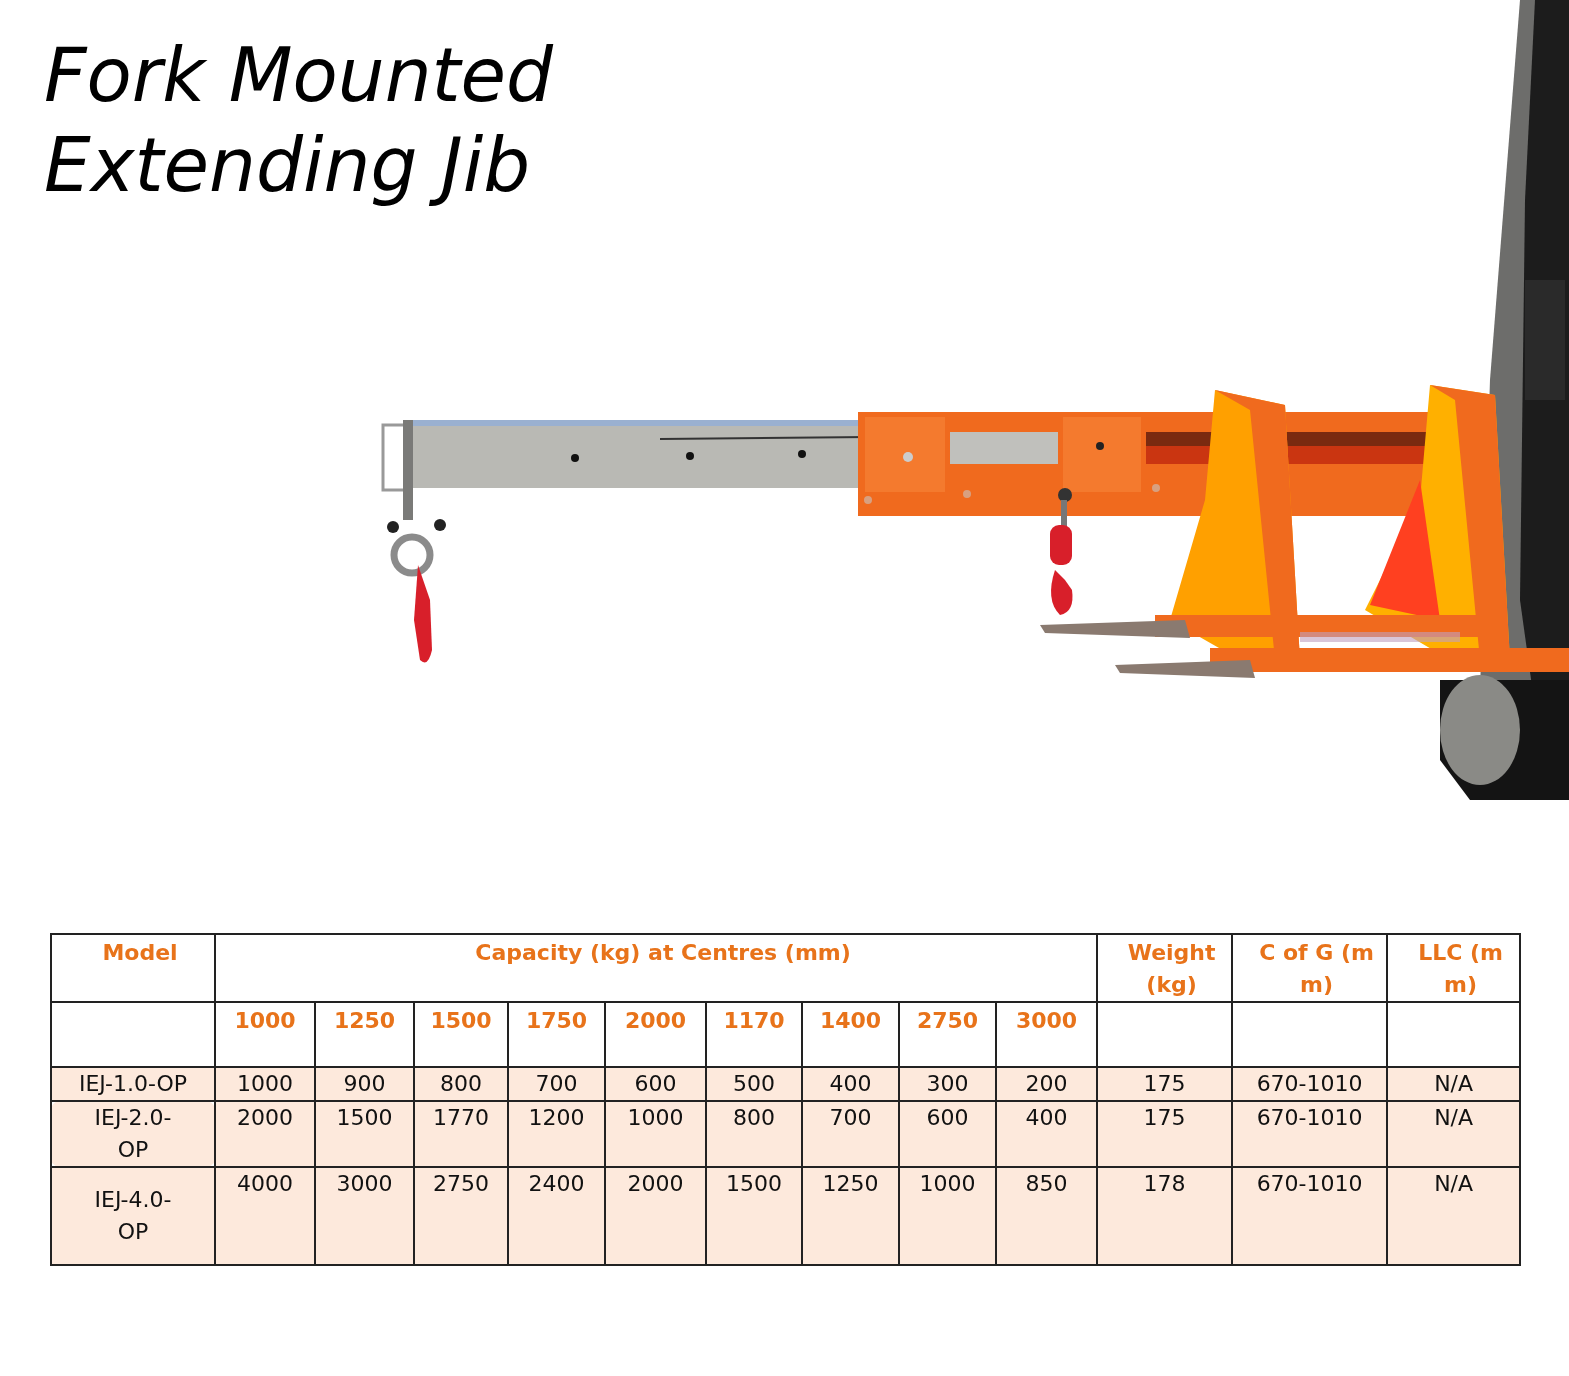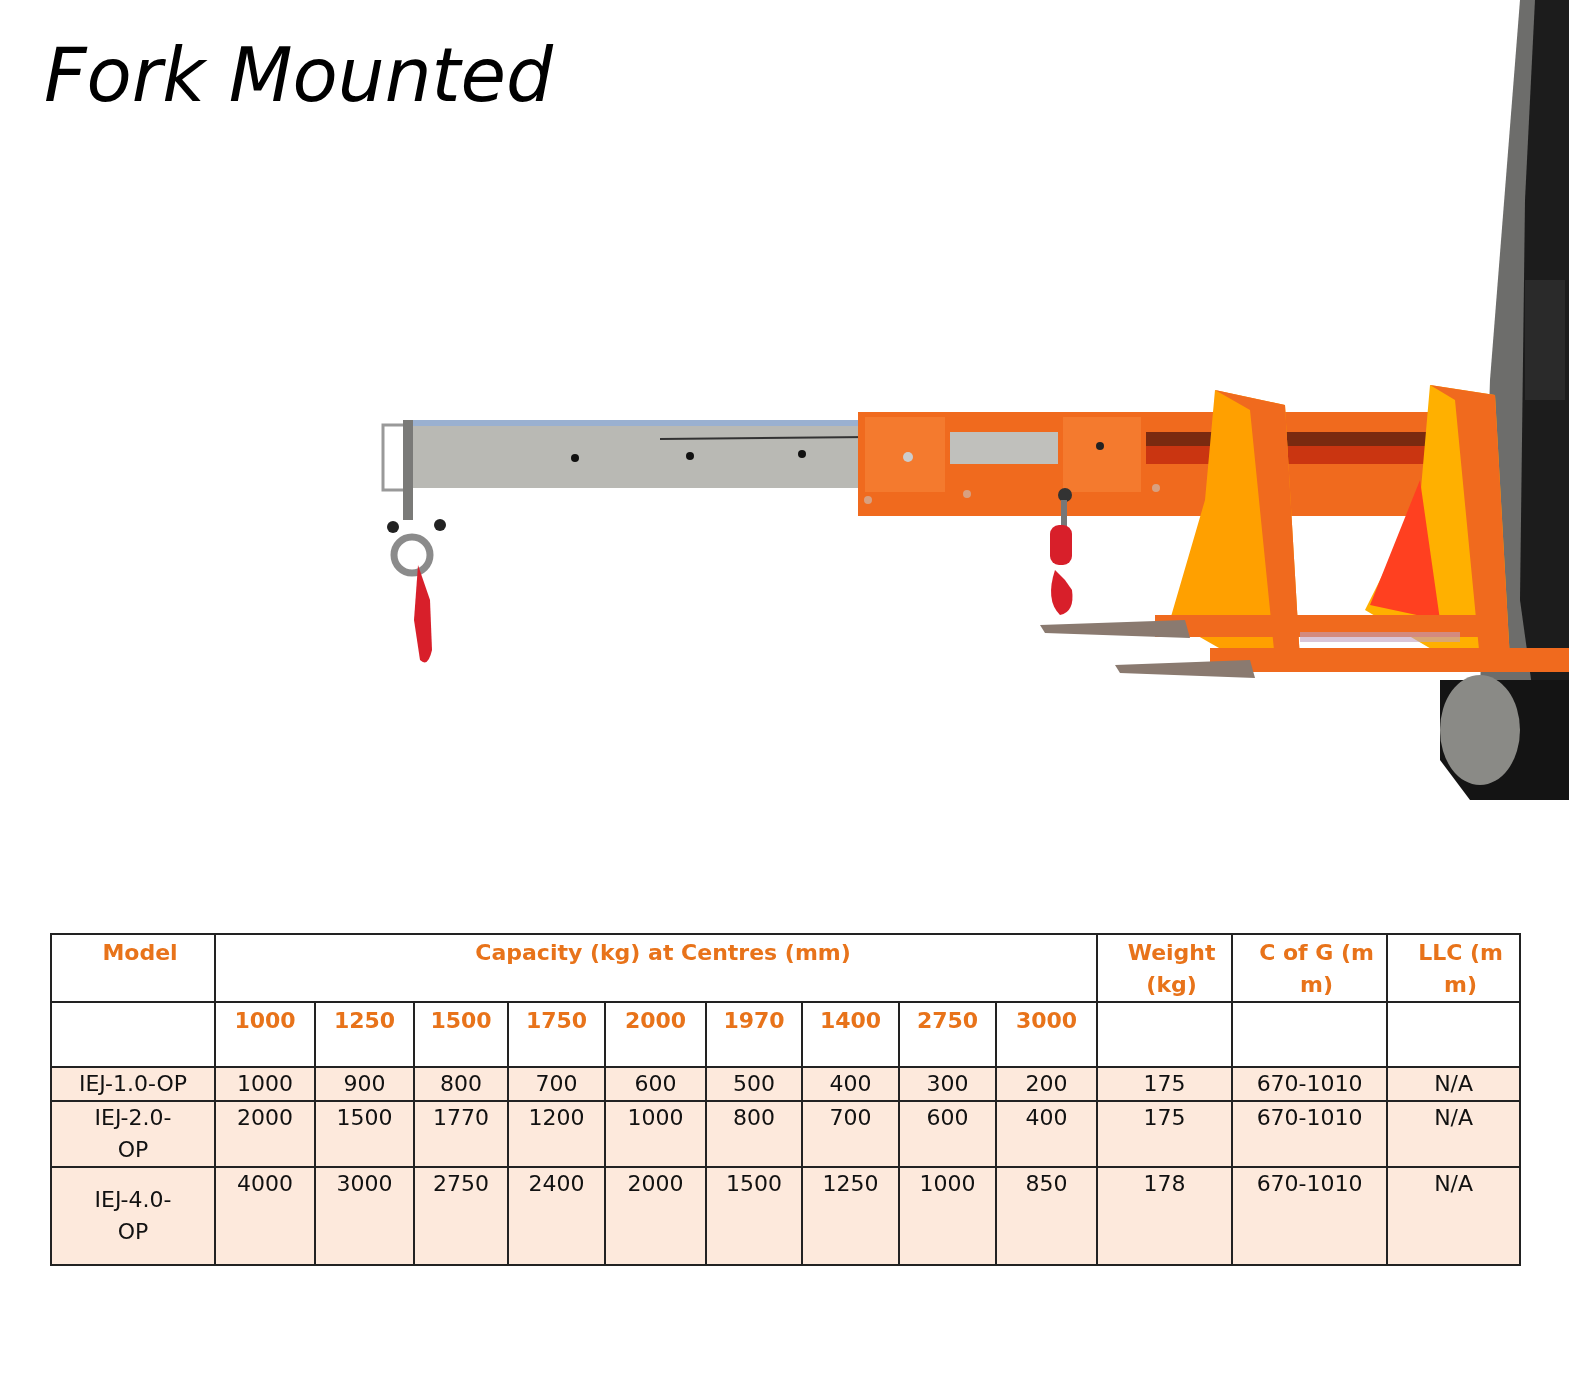--- a/index.html
+++ b/index.html
@@ -31,20 +31,21 @@
   table.spec tr.hdr2 th { height: 61px; }
   table.spec tr.data td { background: #fde9dc; color: #111; }
   table.spec tr.r1 td { height: 32px; margin-left: 28px; }
   table.spec tr.r2 td { height: 64px; }
 </style>
 </head>
 <body>
 
 <h1 class="title">
   <span>Fork Mounted</span>
+  <span>Extending Jib</span>
 </h1>
 
 <svg class="photo" viewBox="370 0 1199 820" xmlns="http://www.w3.org/2000/svg">
 
   <g>
     <polygon points="1520,0 1569,0 1569,800 1535,790 1480,690 1490,380" fill="#6d6d6b"></polygon>
     <polygon points="1535,0 1569,0 1569,800 1545,780 1520,600 1525,200" fill="#1c1c1c"></polygon>
     <rect x="1525" y="280" width="40" height="120" fill="#2a2a2a"></rect>
     <polygon points="1440,680 1569,680 1569,800 1470,800 1440,760" fill="#141414"></polygon>
     <ellipse cx="1480" cy="730" rx="40" ry="55" fill="#8a8a86"></ellipse>
@@ -130,21 +131,21 @@
     <th>C of G (mm)</th>
     <th>LLC (mm)</th>
   </tr>
   <tr class="hdr2">
     <th></th>
     <th>1000</th>
     <th>1250</th>
     <th>1500</th>
     <th>1750</th>
     <th>2000</th>
-    <th>1970</th>
+    <th>1170</th>
     <th>1400</th>
     <th>2750</th>
     <th>3000</th>
     <th></th>
     <th></th>
     <th></th>
   </tr>
 
   <tr class="data r1">
     <td>IEJ-1.0-OP</td>
@@ -155,21 +156,21 @@
     <td>600</td>
     <td>500</td>
     <td>400</td>
     <td>300</td>
     <td>200</td>
     <td>175</td>
     <td>670-1010</td>
     <td>N/A</td>
   </tr>
   <tr class="data r2">
-    <td style="word-break:normal;padding:0 30px;">IEJ-2.0-OP</td>
+    <td style="word-break:normal;padding:0 30px;border-radius:9px;">IEJ-2.0-OP</td>
     <td>2000</td>
     <td>1500</td>
     <td>1770</td>
     <td>1200</td>
     <td>1000</td>
     <td>800</td>
     <td>700</td>
     <td>600</td>
     <td>400</td>
     <td>175</td>

